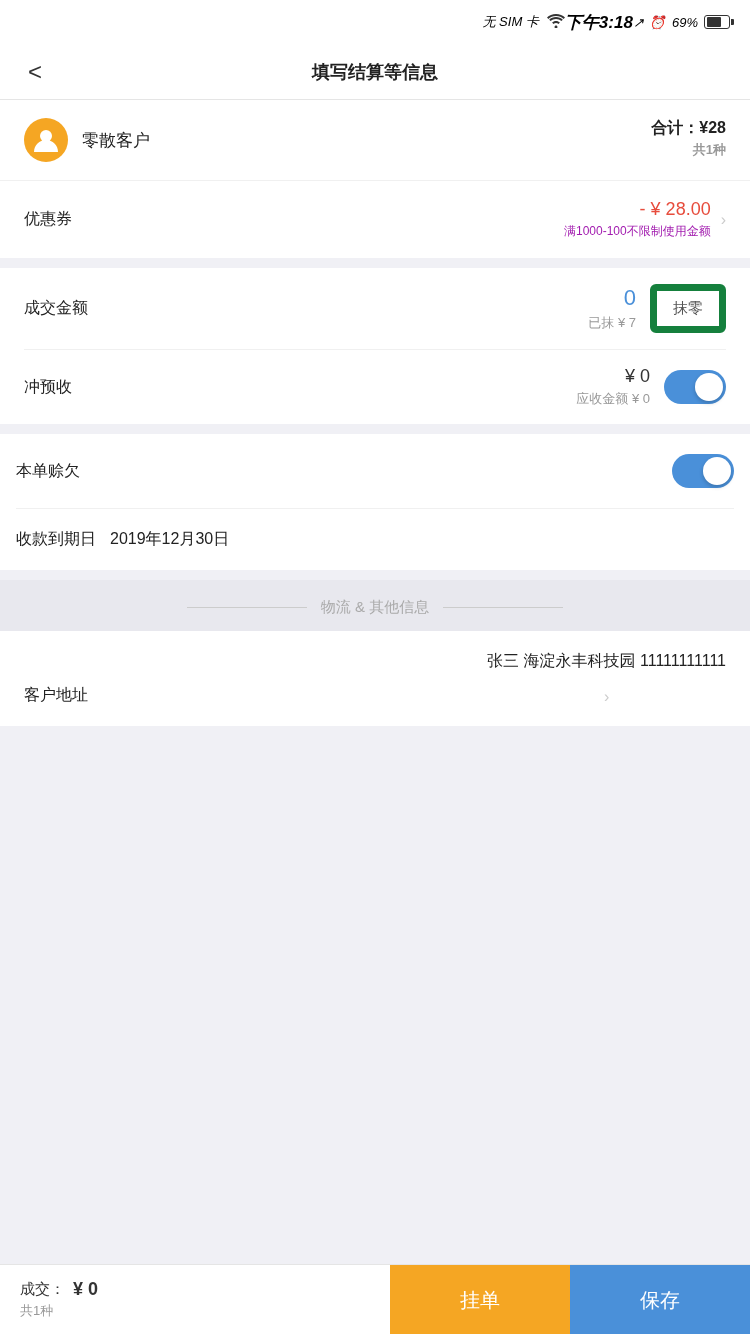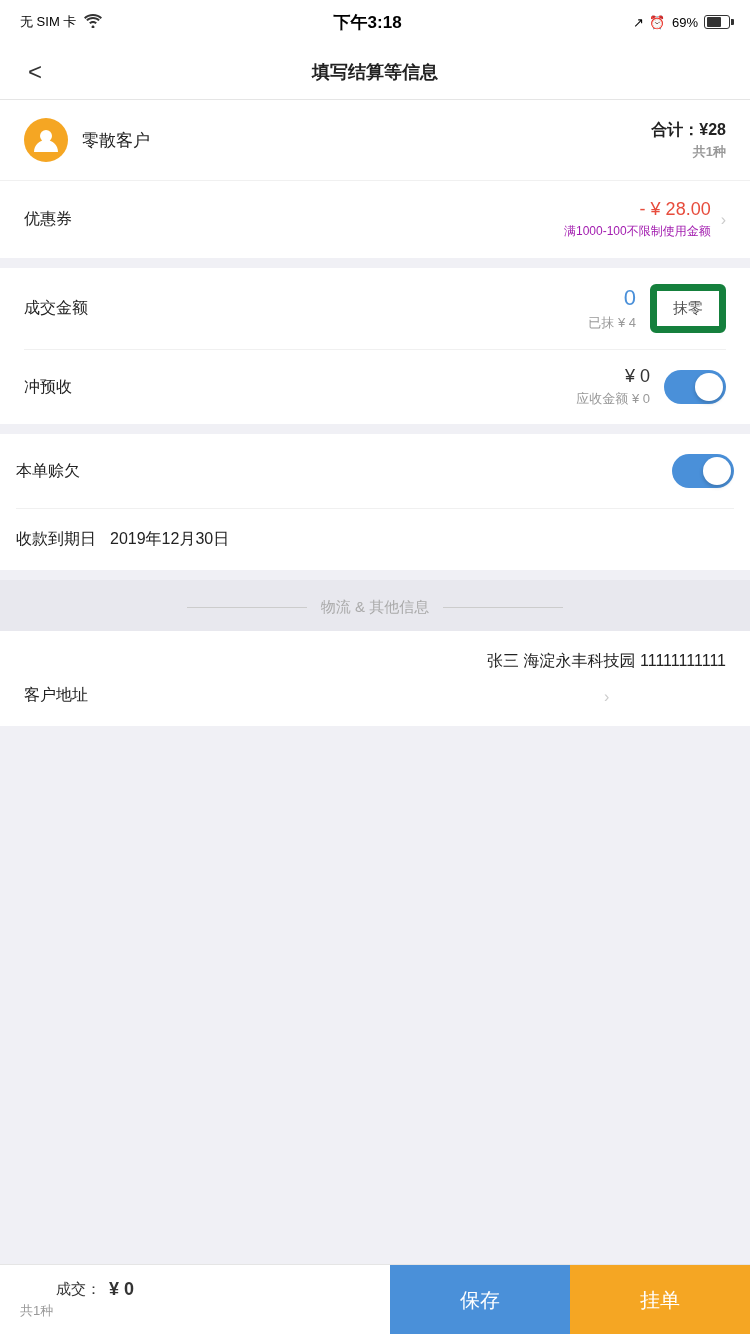--- a/index.html
+++ b/index.html
@@ -12,24 +12,25 @@
       position: relative;
       overflow-x: hidden;
     }
 
     
     .status-bar {
       background: #fff;
       height: 44px;
       display: flex;
       align-items: center;
-      justify-content: space-between;
+      justify-content: flex-end;
       padding: 0 20px;
       font-size: 15px;
       font-weight: 500;
+      font-style: italic;
     }
     .status-left { display: flex; align-items: center; gap: 8px; font-size: 13px; }
     .status-center { font-size: 17px; font-weight: 600; }
     .status-right { display: flex; align-items: center; gap: 6px; font-size: 13px; }
     .battery-bar {
       display: inline-flex; align-items: center; border: 1.5px solid #333;
       border-radius: 3px; padding: 1px 2px; height: 14px; width: 26px; position: relative;
     }
     .battery-fill { background: #333; height: 100%; border-radius: 1px; width: 70%; }
     .battery-tip {
@@ -64,21 +65,20 @@
 
     
     .section {
       background: #fff;
       margin-bottom: 10px;
     }
 
     
     .customer-row {
       display: flex;
-      align-items: center;
       justify-content: space-between;
       padding: 18px 24px;
     }
     .customer-left { display: flex; align-items: center; gap: 14px; }
     .customer-avatar {
       width: 44px; height: 44px; border-radius: 50%;
       background: #f5a623;
       display: flex; align-items: center; justify-content: center;
       font-size: 22px; color: #fff;
     }
@@ -225,21 +225,21 @@
       background: #fff;
       border-top: 1px solid #e5e5e5;
     }
     .bottom-info {
       flex: 1;
       display: flex;
       flex-direction: column;
       justify-content: center;
       padding: 0 20px;
     }
-    .bottom-deal { font-size: 15px; color: #333; display: flex; align-items: center; gap: 8px; margin-left: 36px; }
+    .bottom-deal { font-size: 15px; color: #333; display: flex; align-items: center; gap: 8px; }
     .bottom-deal-amount { font-size: 18px; color: #333; font-weight: 600; }
     .bottom-count { font-size: 13px; color: #999; margin-top: 2px; }
     .bottom-btn {
       width: 180px;
       height: 70px;
       display: flex;
       align-items: center;
       justify-content: center;
       font-size: 20px;
       color: #fff;
@@ -305,21 +305,21 @@
     </div>
   </div>
 </div>
 
 <div class="form-section">
   <div class="form-row">
     <span class="form-label">成交金额</span>
     <div class="form-right">
       <div class="form-col">
         <span class="form-value">0</span>
-        <span class="form-sub">已抹  ¥ 4</span>
+        <span class="form-sub">已抹  ¥ 7</span>
       </div>
       <button class="round-zero-btn">抹零</button>
     </div>
   </div>
   <div class="form-row">
     <span class="form-label">冲预收</span>
     <div class="form-right">
       <div class="form-col">
         <span class="form-value" style="color:#333;font-size:18px;">¥ 0</span>
         <span class="form-sub">应收金额 ¥ 0</span>
@@ -363,15 +363,15 @@
 <div class="empty-space"></div>
 
 <div class="bottom-bar">
   <div class="bottom-info">
     <div class="bottom-deal">
       <span>成交：</span>
       <span class="bottom-deal-amount">¥ 0</span>
     </div>
     <div class="bottom-count">共1种</div>
   </div>
+  <div class="bottom-btn btn-pending">挂单</div>
   <div class="bottom-btn btn-save">保存</div>
-  <div class="bottom-btn btn-pending">挂单</div>
 </div>
 
 </body></html>

